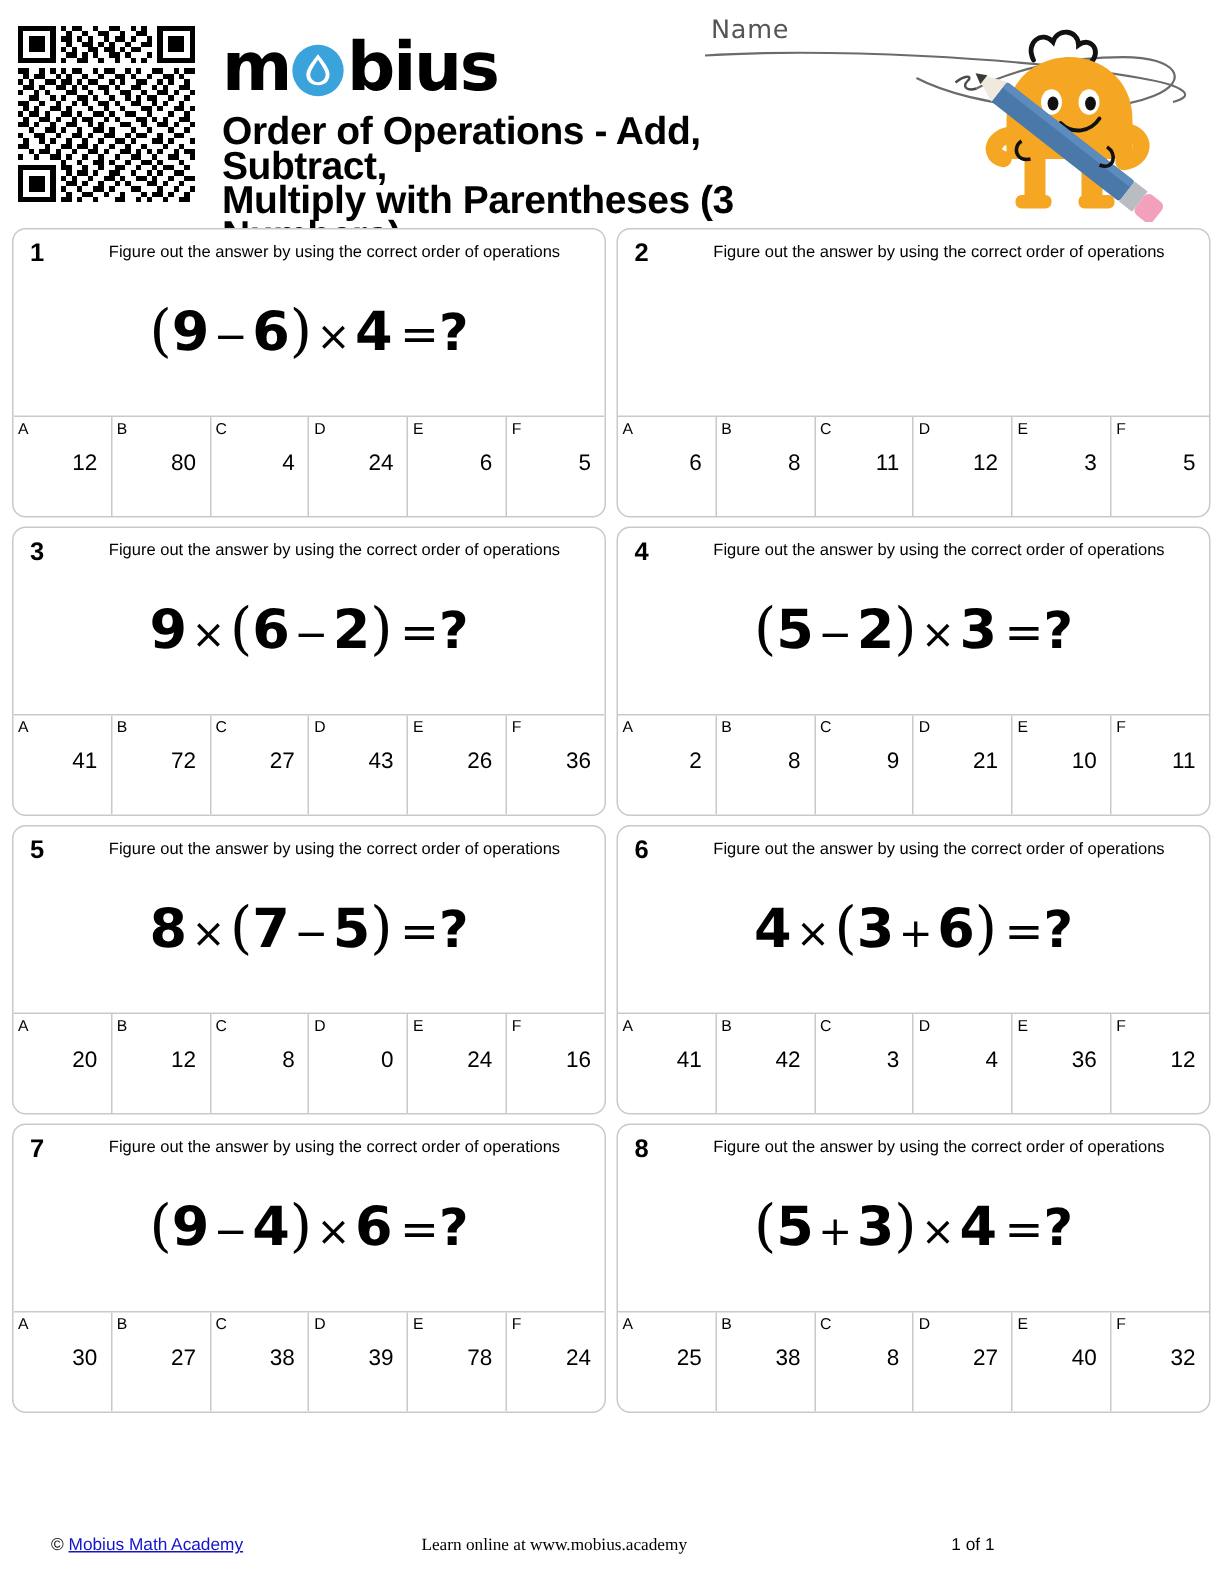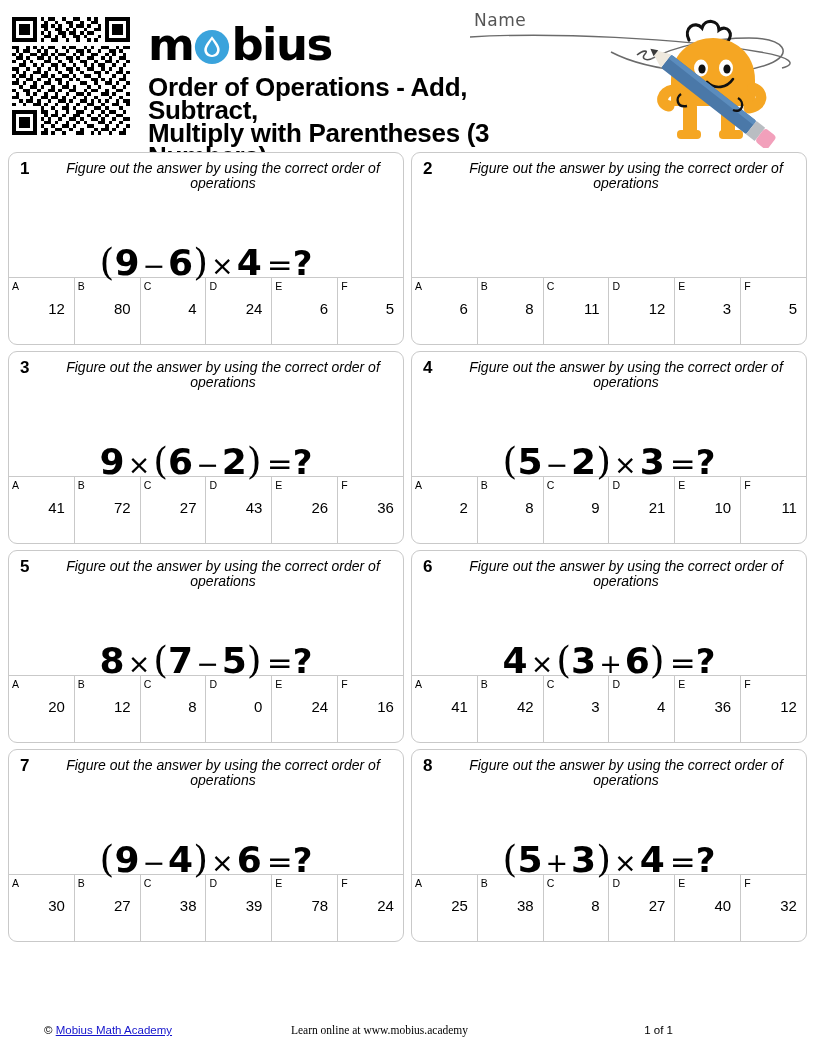--- a/index.html
+++ b/index.html
@@ -124,35 +124,33 @@
     font-weight: bold;
     font-size: 17px;
     line-height: 18px;
   }
   .prompt {
     position: absolute;
     left: 42px;
     right: 8px;
     top: 8px;
     text-align: center;
-    font-size: 14px;
+    font-size: 11px;
     line-height: 15px;
-    font-style: italic;
   }
   .equation {
     position: absolute;
     left: 0;
     right: 0;
     top: 44px;
     text-align: center;
     font-family: "DejaVu Serif", serif;
     font-size: 38px;
-    line-height: 58px;
+    line-height: 46px;
     white-space: nowrap;
-    margin-top: 36px;
   }
   .eq-paren {
     font-family: "DejaVu Serif", serif;
     font-weight: normal;
   }
   .eq-num {
     font-family: "DejaVu Sans", sans-serif;
     font-weight: bold;
     font-size: 36px;
   }
@@ -195,21 +193,21 @@
     right: 9px;
     top: 22px;
     font-size: 15px;
     line-height: 17px;
     text-align: left;
   }
 
   
   .footer {
     position: absolute;
-    left: 14px;
+    left: 4px;
     top: 1024px;
     width: 692px;
     height: 20px;
     font-size: 11.5px;
     padding-left: 39px;
   }
   .footer-left {
     position: absolute;
     left: 30px;
     top: 0;

